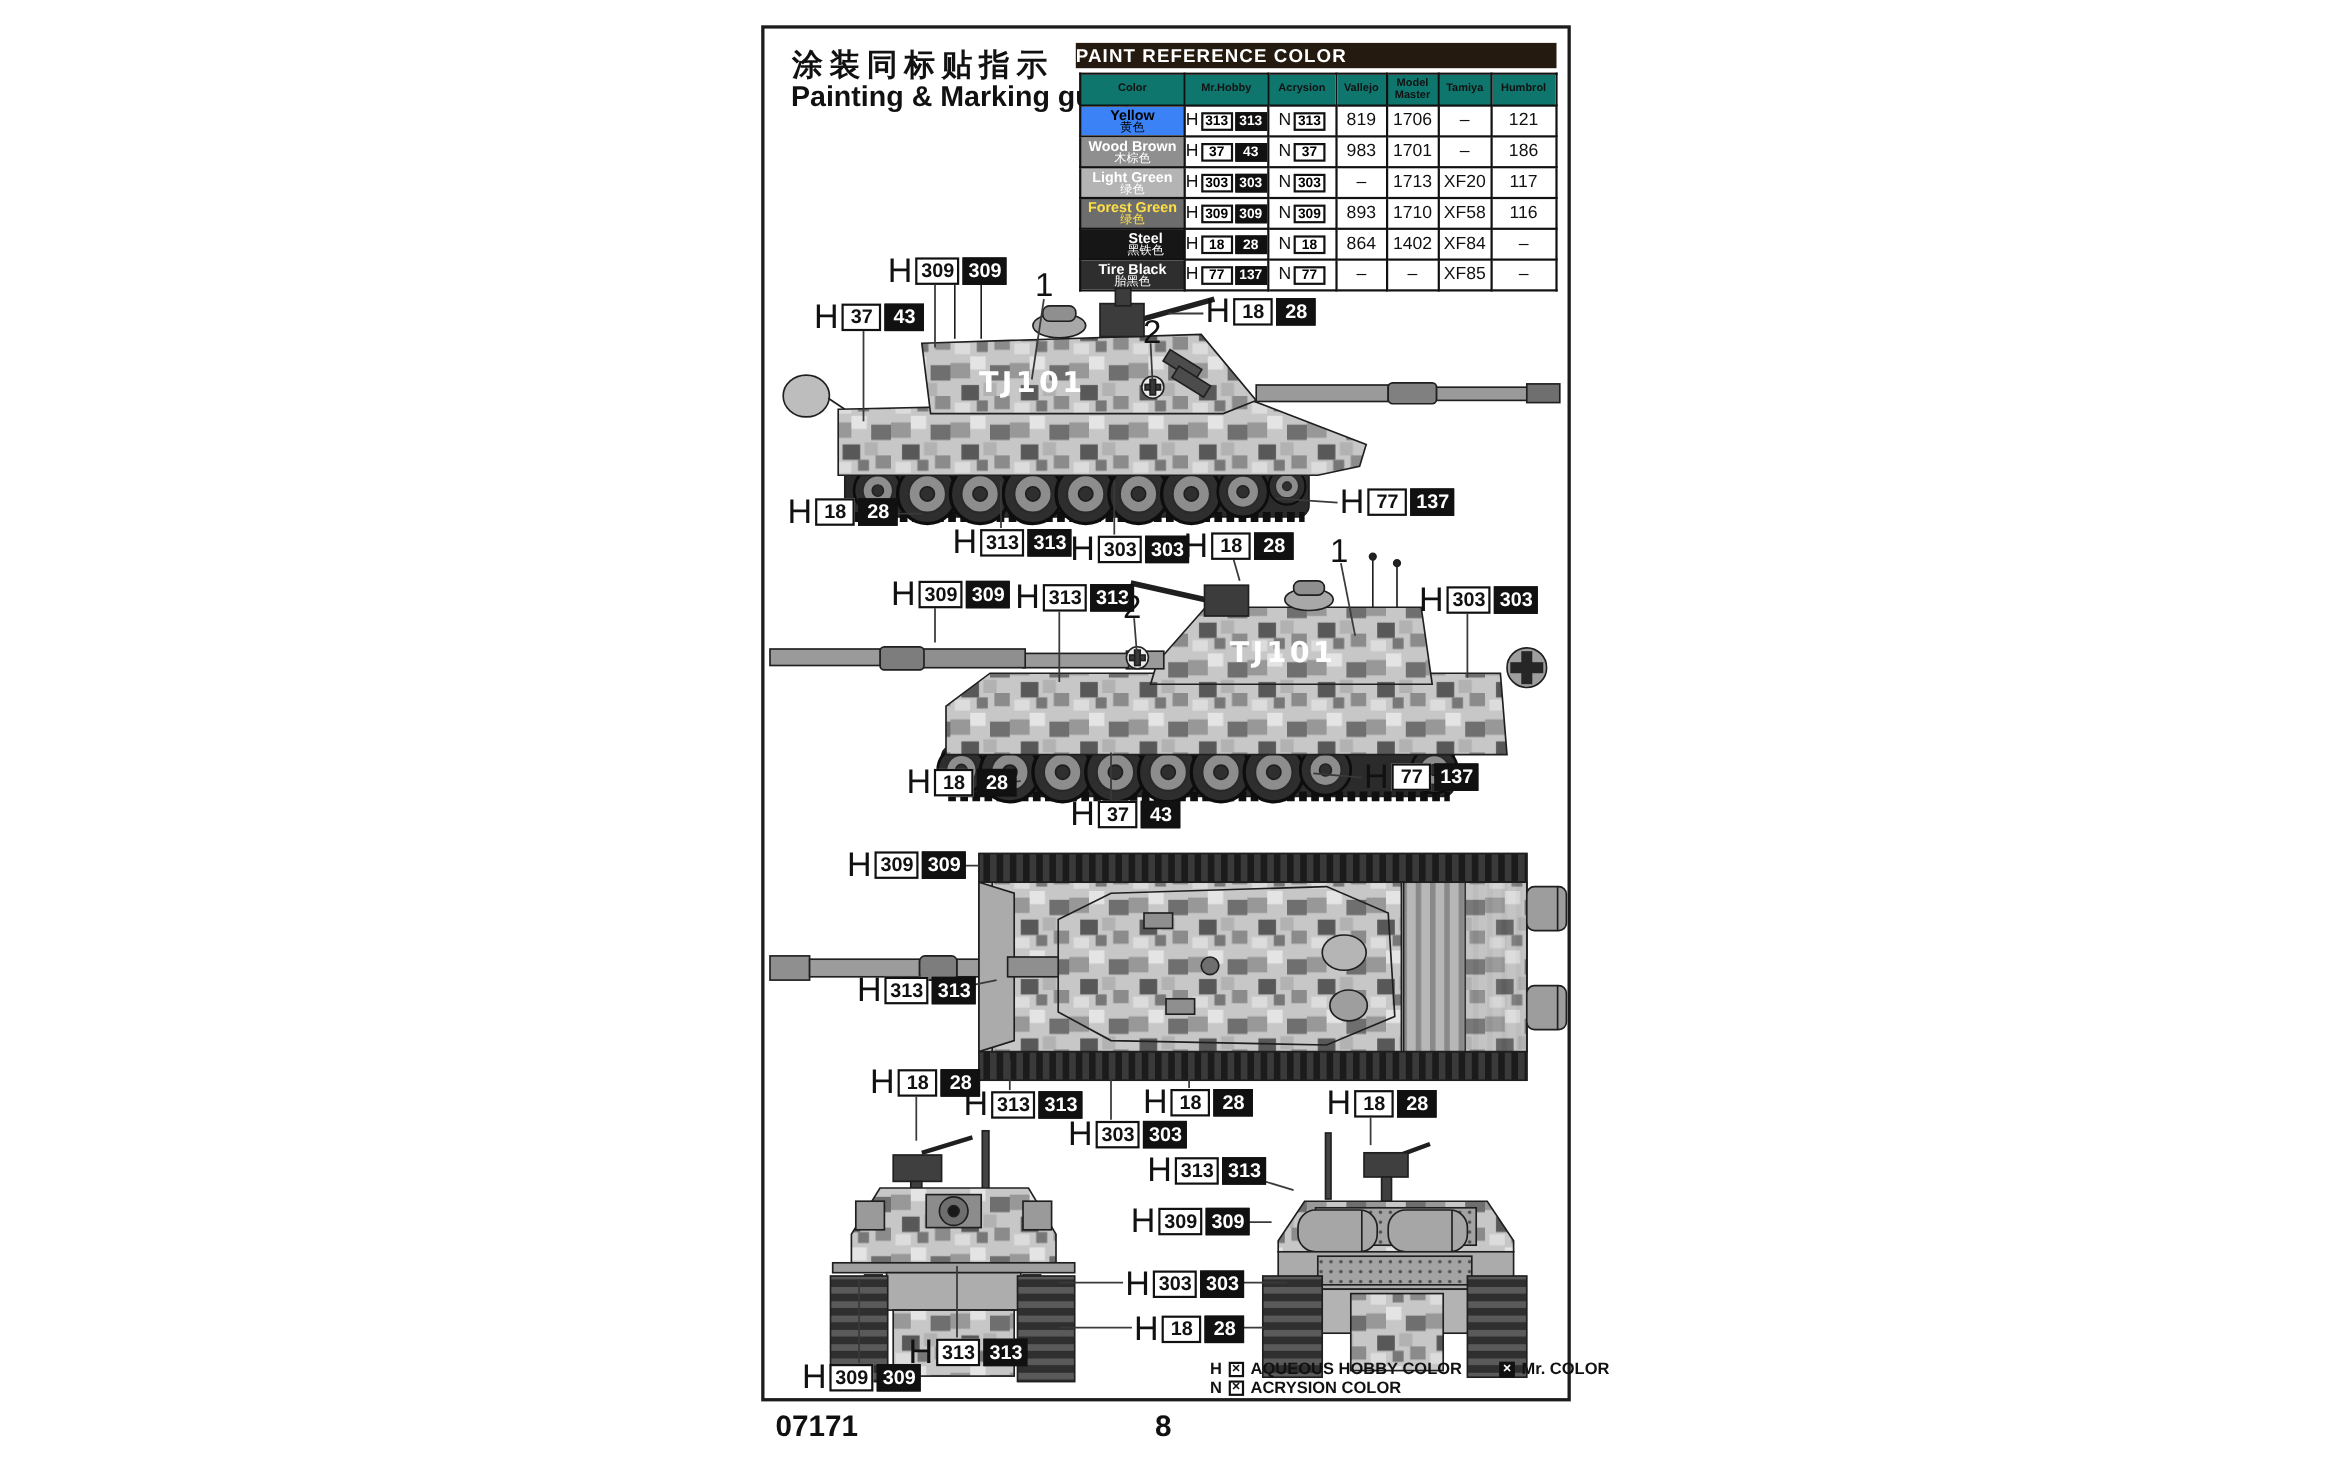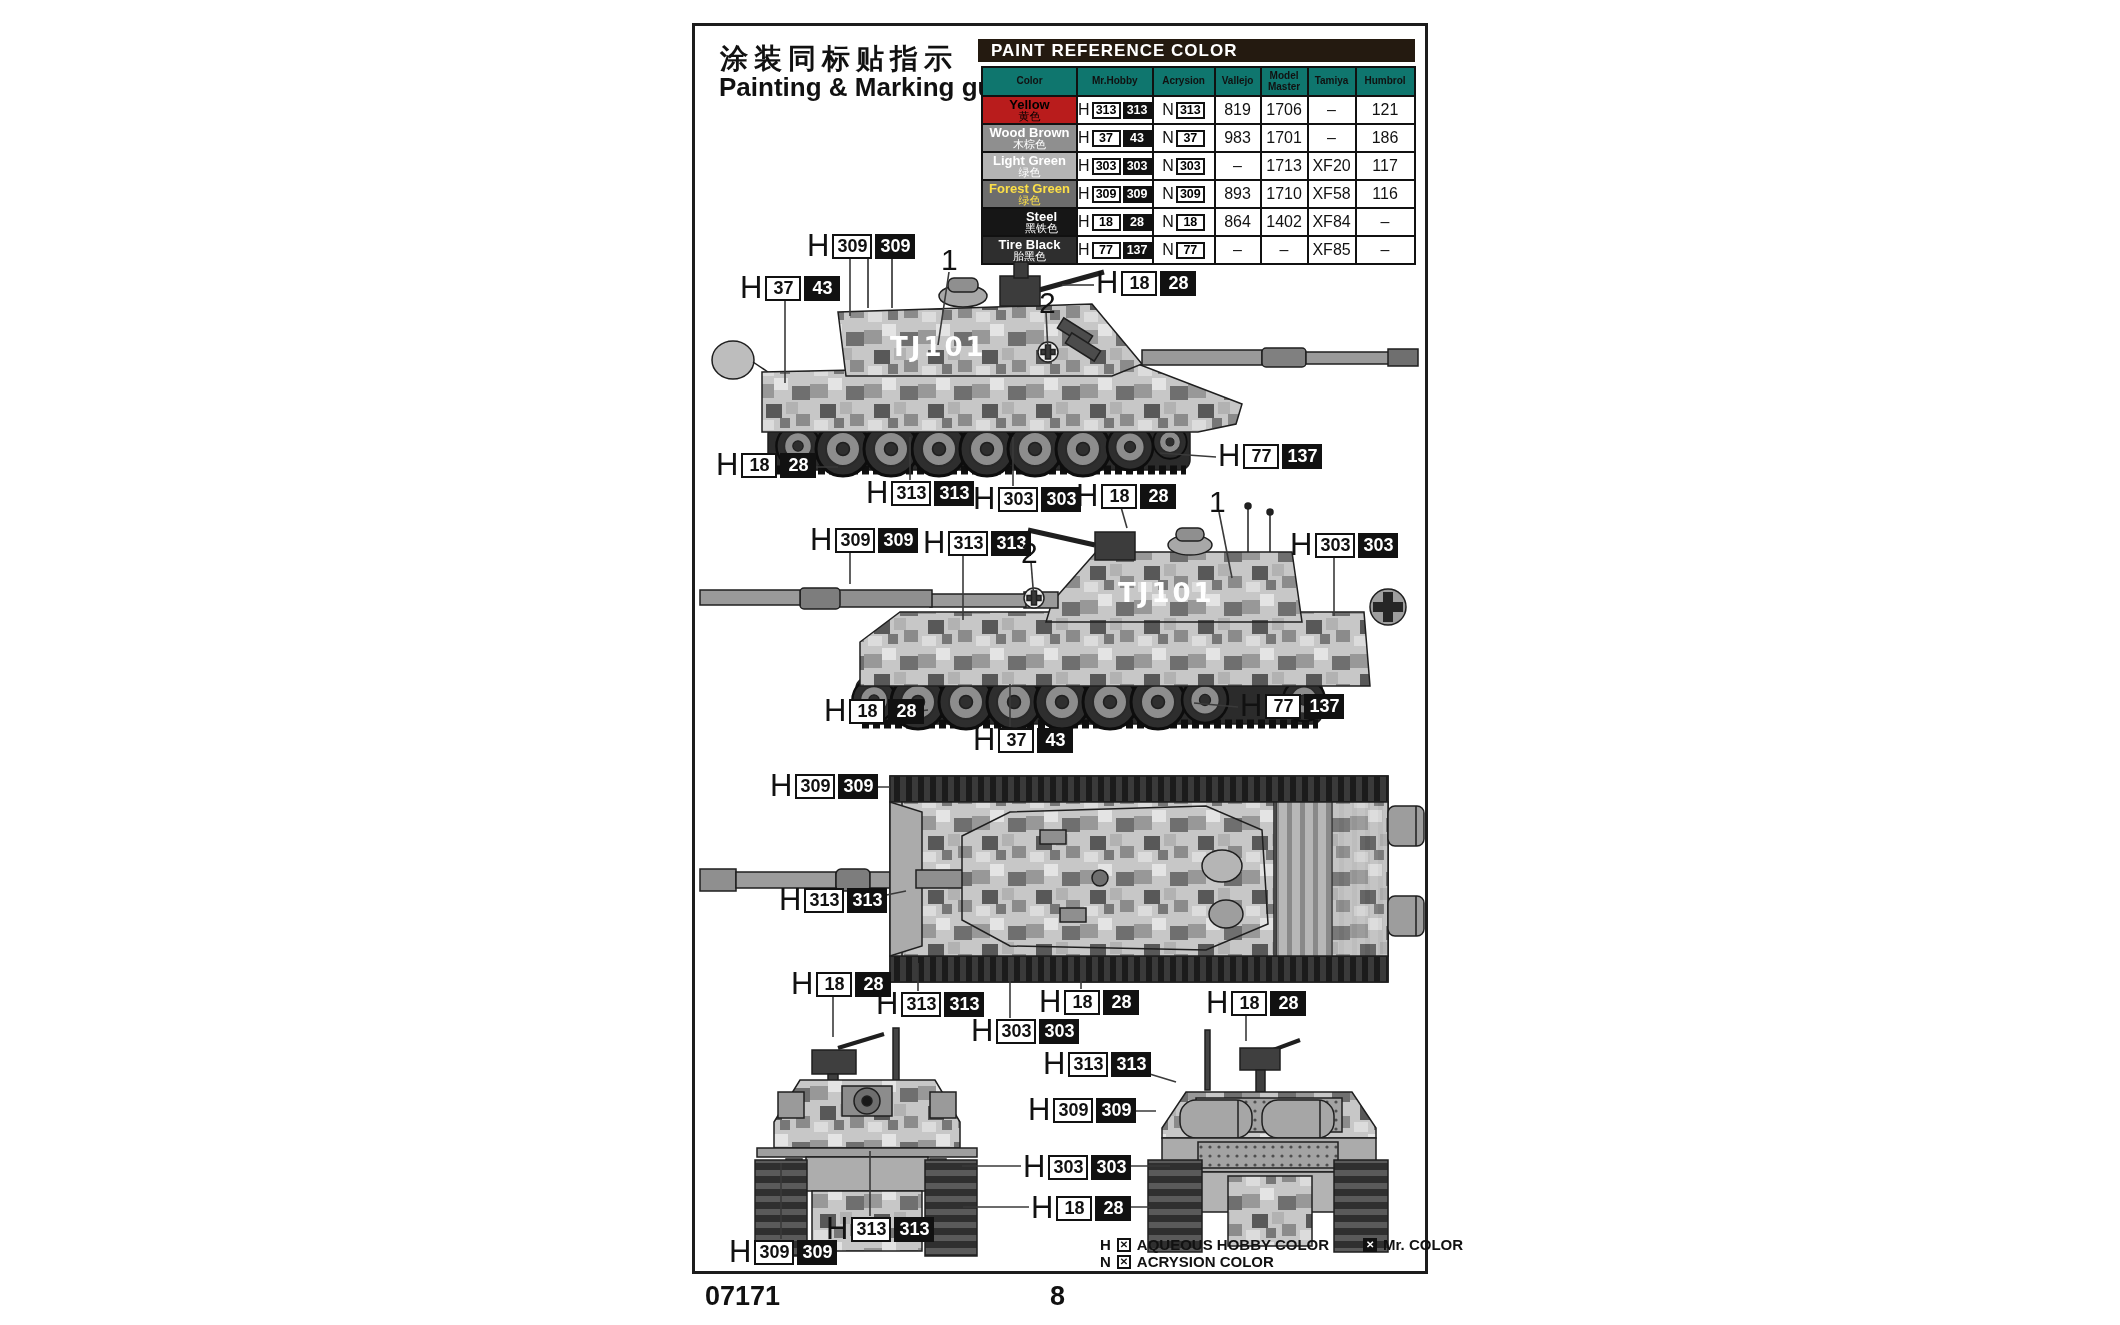--- a/index.html
+++ b/index.html
@@ -6,21 +6,21 @@
   .stage{position:relative;width:2120px;height:1325px;background:#fff;overflow:hidden;
          font-family:"Liberation Sans",sans-serif;color:#111;border-radius:11px;}
   .card{position:absolute;left:692px;top:23px;width:736px;height:1251px;
         border:3px solid #1c1c1c;box-sizing:border-box;background:#fff;}
   
   .title-cn{position:absolute;left:720px;top:40px;font-size:28px;font-weight:bold;letter-spacing:6px;}
   .title-en{position:absolute;left:719px;top:72px;font-size:26px;font-weight:bold;}
   
   .ptitle{position:absolute;left:978px;top:39px;width:437px;height:23px;background:#241a10;
           color:#fff;font-size:17px;font-weight:bold;letter-spacing:1px;
-          display:flex;align-items:center;padding-left:13px;box-sizing:border-box;}
+          display:flex;align-items:center;padding-left:0;box-sizing:border-box;}
   table.ptab{position:absolute;left:981px;top:66px;border-collapse:collapse;table-layout:fixed;}
   table.ptab th,table.ptab td{border:2px solid #111;text-align:center;vertical-align:middle;
           padding:0;overflow:hidden;}
   table.ptab th{height:27px;font-size:10px;font-weight:bold;line-height:1.02;background:#0f766e;}
   table.ptab td{height:26px;font-size:16px;}
   .cname{font-size:13px;font-weight:bold;line-height:1.02;}
   .ccn{font-size:11px;line-height:1.05;}
   .codecell{display:flex;align-items:center;justify-content:center;gap:2px;}
   .pfx{font-size:16px;}
   .chip{display:inline-flex;align-items:center;justify-content:center;height:17px;min-width:29px;
@@ -74,21 +74,21 @@
           <th>Mr.Hobby</th>
           <th>Acrysion</th>
           <th>Vallejo</th>
           <th>Model Master</th>
           <th>Tamiya</th>
           <th>Humbrol</th>
         </tr>
       </thead>
     <tbody id="ptab-body">
         <tr>
-          <td style="background: #b91c1c; color: rgb(0, 0, 0);">
+          <td style="background: #3b82f6; color: rgb(0, 0, 0);">
             <div class="cname">Yellow</div>
             <div class="ccn">黄色</div>
           </td>
           <td>
             <span class="codecell">
               <span class="pfx">H</span>
               <span class="chip">313</span>
               <span class="chip dark">313</span>
             </span>
           </td>

